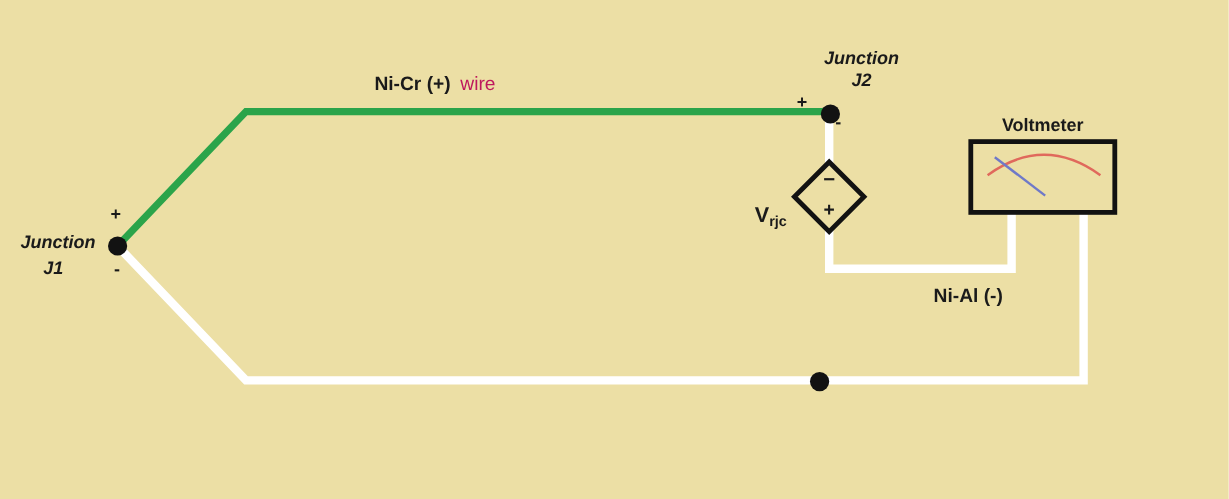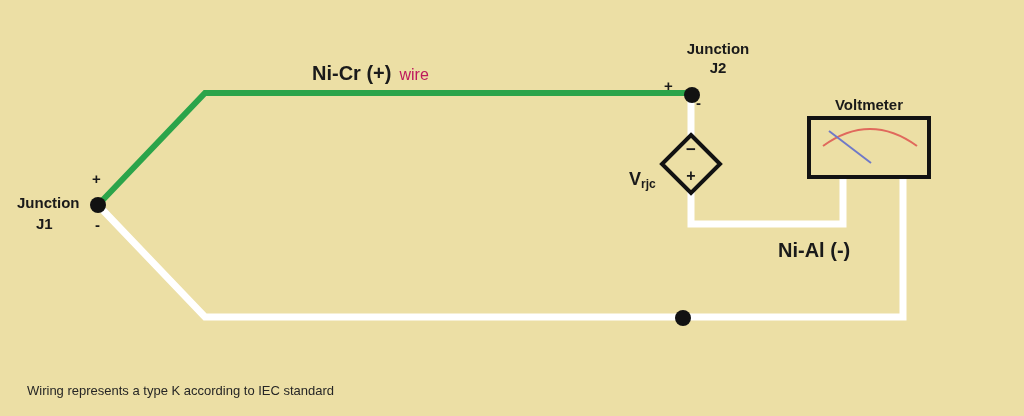--- a/index.html
+++ b/index.html
@@ -16,23 +16,23 @@
   .canvas svg{position:absolute;left:0;top:0;}
   .wire{fill:none;}
   .wire.green{stroke:var(--wire-positive);stroke-width:6;}
   .wire.white{stroke:var(--wire-negative);stroke-width:7;}
   .node{fill:var(--outline);}
   .diamond{fill:var(--background);stroke:var(--outline);stroke-width:4;}
   .meter-box{fill:var(--background);stroke:var(--outline);stroke-width:4;}
   .arc{fill:none;stroke:var(--meter-arc);stroke-width:2;}
   .needle{stroke:var(--meter-needle);stroke-width:2;}
   .lbl{position:absolute;white-space:nowrap;line-height:1.15;}
-  .big-bold{font-size:20px;font-weight:bold;}
+  .big-bold{font-size:16px;font-weight:bold;}
   .suffix{font-size:16px;font-weight:normal;color:#be185d;margin-left:8px;}
-  .jlabel{font-size:15px;font-weight:bold;}
+  .jlabel{font-size:15px;font-weight:bold;font-style:italic;}
   .sign{font-size:15px;font-weight:bold;}
   .centered{text-align:center;}
   .j2-block{left:656px;top:40px;width:124px;}
   .j2-block .second{margin-top:2px;}
   .vrjc .sym{font-size:18px;font-weight:bold;}
   .vrjc .sub{font-size:12px;font-weight:bold;position:relative;top:3px;}
   .dsign{width:24px;text-align:center;}
   .dsign-minus{font-size:17px;font-weight:bold;}
   .dsign-plus{font-size:16px;font-weight:bold;}
   .voltmeter-label{left:809px;top:96px;width:120px;font-size:15px;font-weight:bold;text-align:center;}
@@ -81,15 +81,14 @@
   <div class="lbl voltmeter-label">Voltmeter</div>
 
   <div class="lbl jlabel" style="left:17px;top:194px;">Junction</div>
   <div class="lbl jlabel" style="left:36px;top:215px;">J1</div>
   <div class="lbl sign" style="left:92px;top:170px;">+</div>
   <div class="lbl sign" style="left:95px;top:216px;">-</div>
 
   <div class="lbl big-bold" style="left:778px;top:239px;">Ni-Al (-)</div>
 
 
-  <div class="lbl caption" style="left:27px;top:384px;">Wiring represents a type K according to IEC standard</div>
 
 </div>
 
 </body></html>

